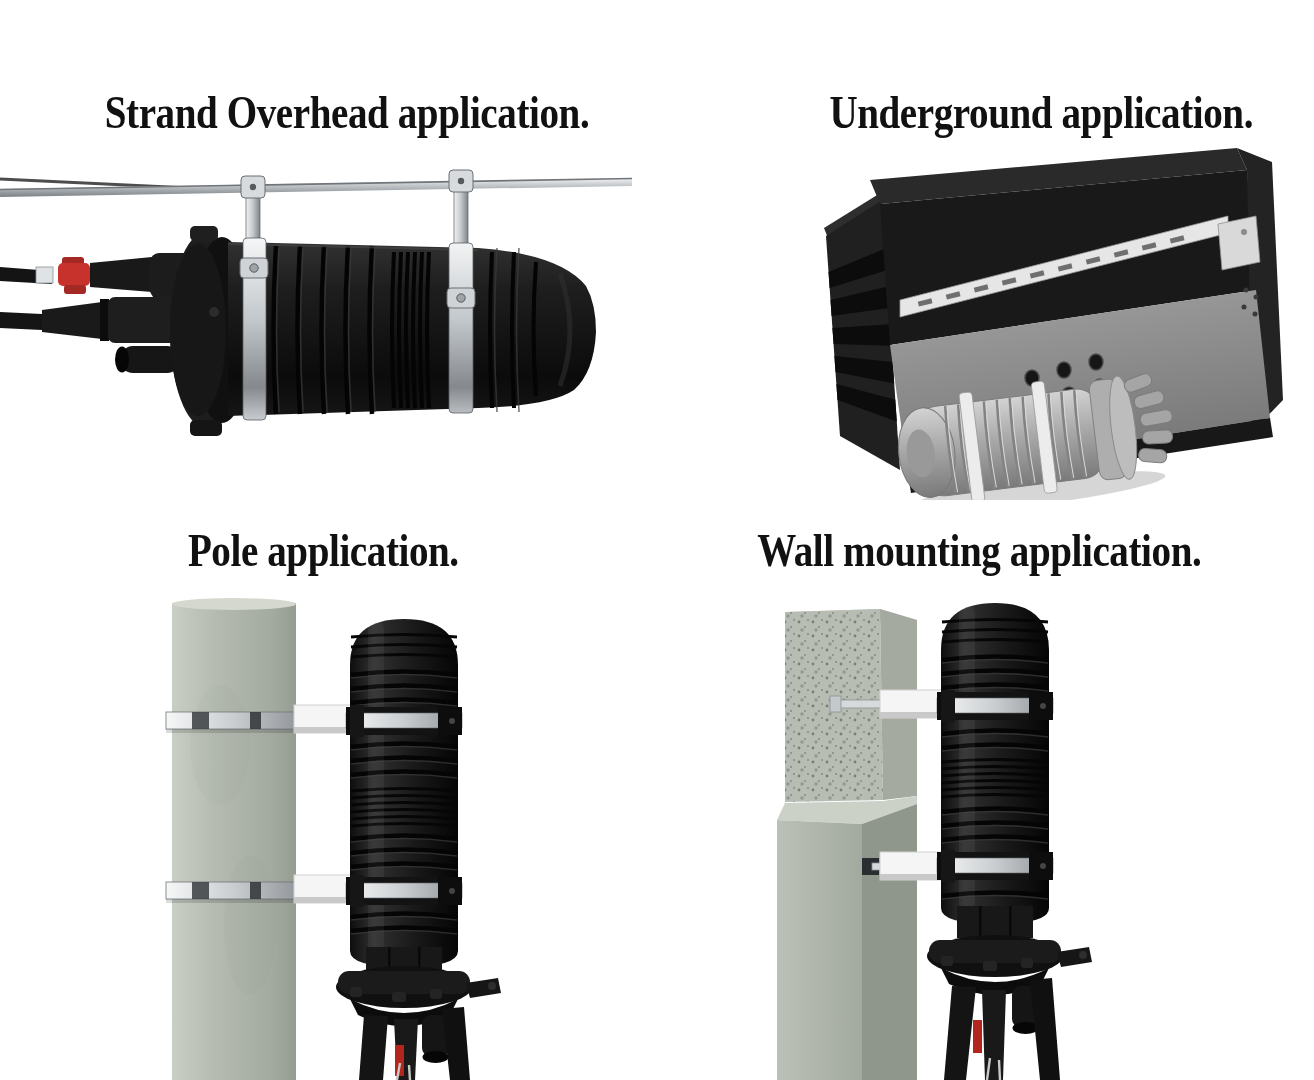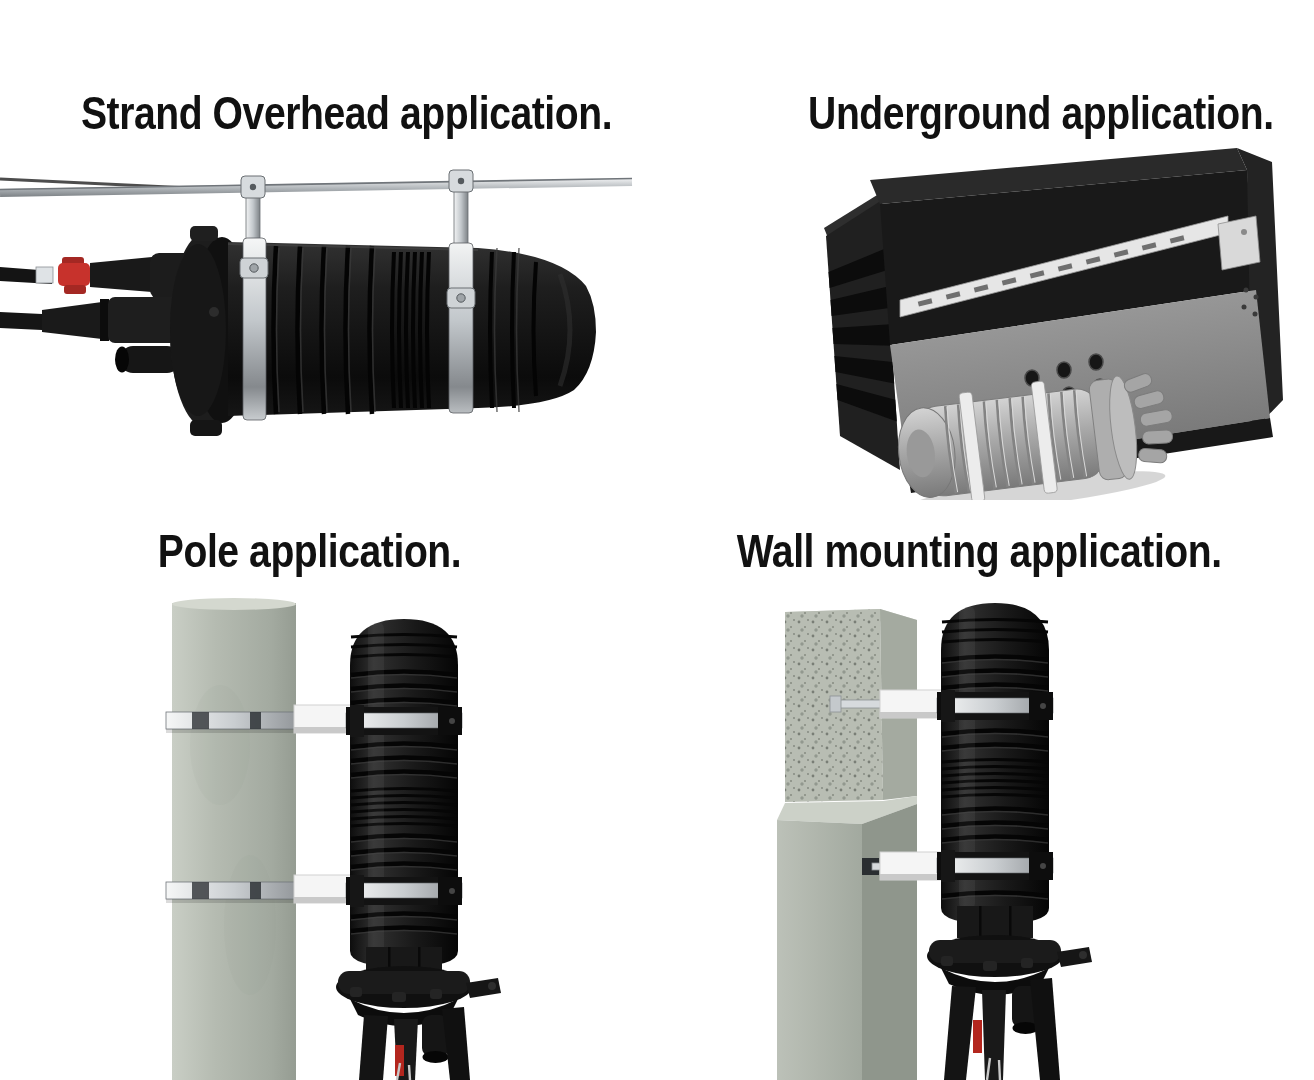--- a/index.html
+++ b/index.html
@@ -1,31 +1,31 @@
 <!DOCTYPE html>
 <html><head>
 <meta charset="utf-8">
 <style>
   html,body{margin:0;padding:0;background:#fff;}
   #page{position:relative;width:1314px;height:1080px;background:#ffffff;overflow:hidden;
-        font-family:Liberation Sans, sans-serif;}
+        font-family:Liberation Serif, serif;}
   .caption{position:absolute;text-align:center;color:#111;font-weight:700;font-size:46px;
            letter-spacing:-0.5px;white-space:nowrap;}
   .caption>span{display:inline-block;transform:scaleX(0.85);transform-origin:center;}
   .fig{position:absolute;}
   svg{display:block;}
 </style>
 </head>
 <body>
 
 <div id="page">
 
   <div class="caption" style="left:17px;top:86px;width:660px;"><span>Strand Overhead application.</span></div>
   <div class="caption" style="left:711px;top:86px;width:660px;"><span>Underground application.</span></div>
-  <div class="caption" style="left:0px;top:524px;width:620px;"><span>Pole application.</span></div>
+  <div class="caption" style="left:13px;top:524px;width:620px;"><span>Pole application.</span></div>
   <div class="caption" style="left:649px;top:524px;width:660px;"><span>Wall mounting application.</span></div>
 
   <div class="fig" style="left:0;top:140px;">
   <svg width="660" height="360" viewBox="0 0 660 360">
     <defs>
       <linearGradient id="q1wire" x1="0" y1="38" x2="0" y2="62" gradientUnits="userSpaceOnUse">
         <stop offset="0" stop-color="#f4f5f6"></stop>
             <stop offset="0.45" stop-color="#aeb3b7"></stop>
             <stop offset="1" stop-color="#5c6165"></stop>
       </linearGradient>

